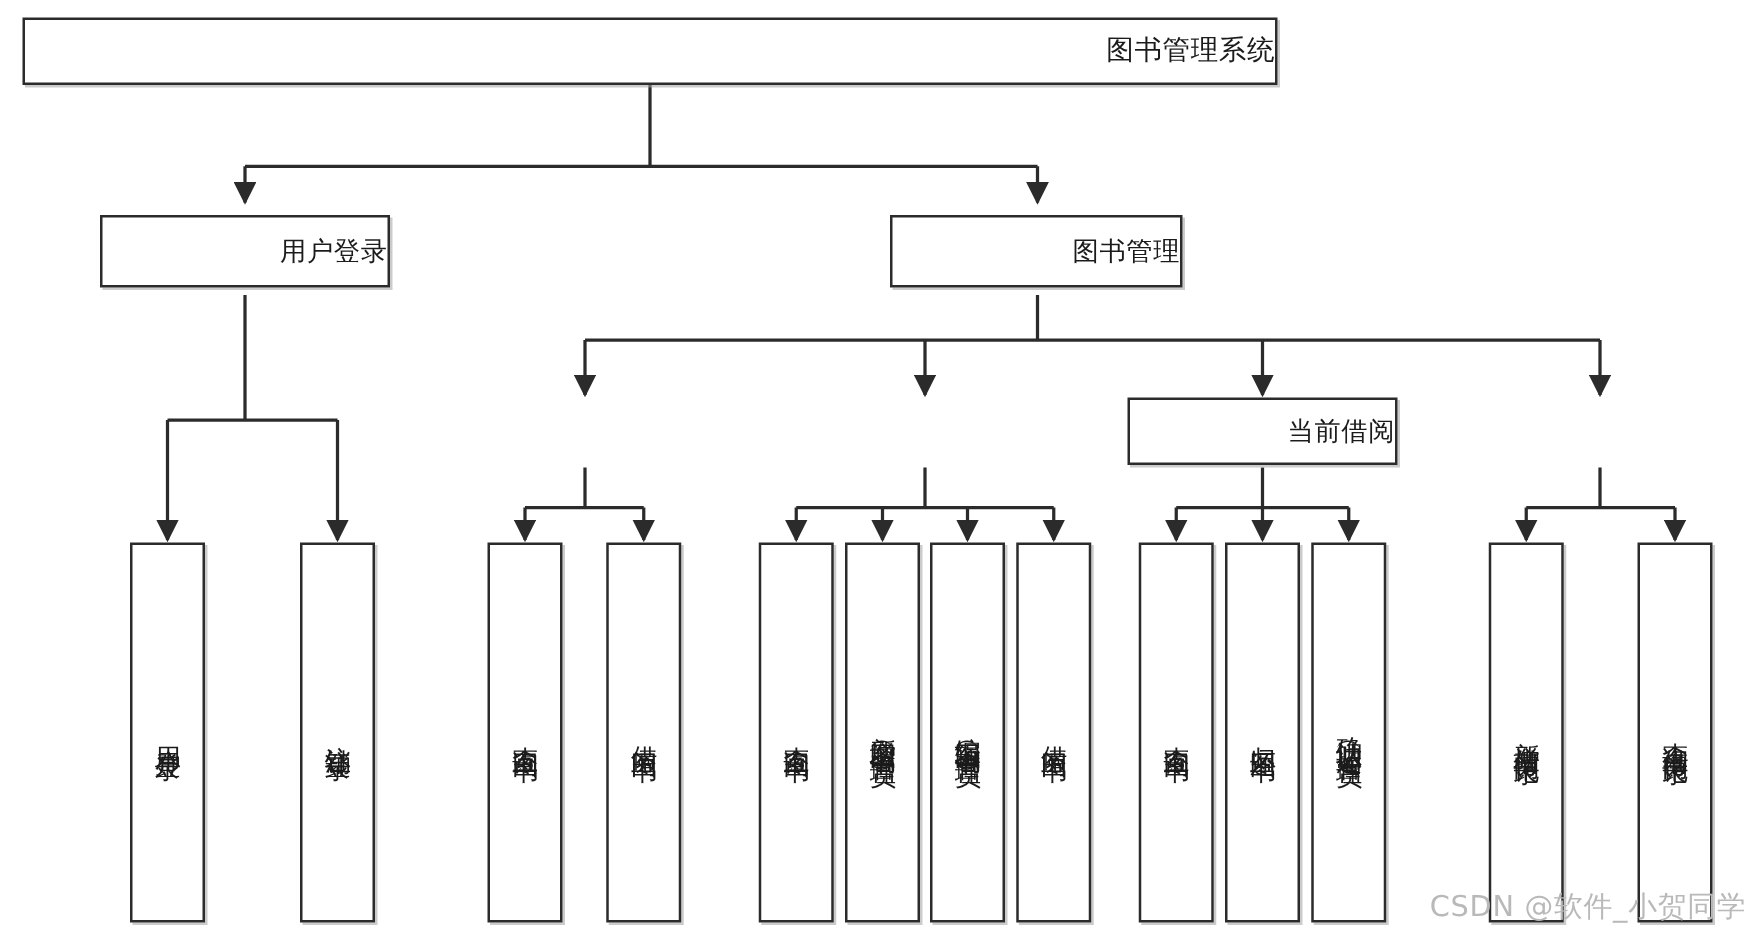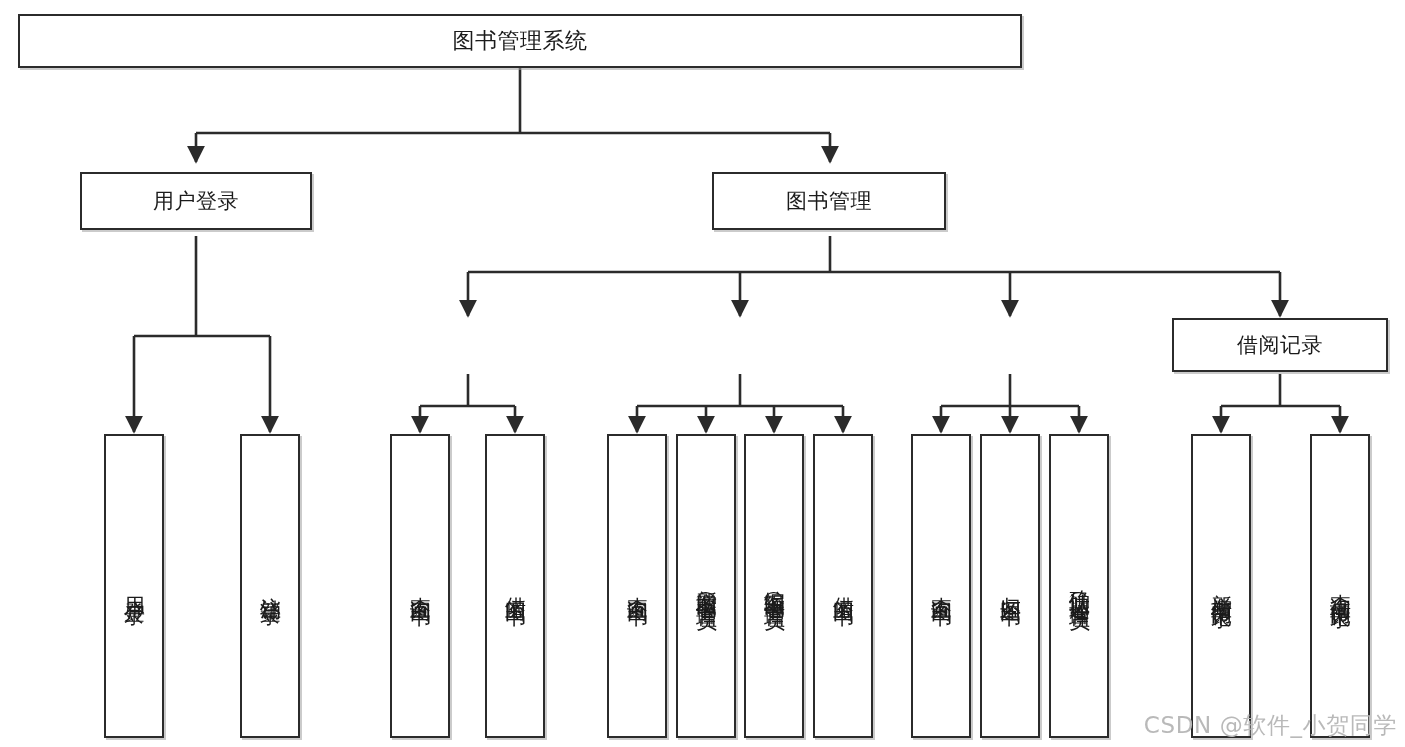--- a/index.html
+++ b/index.html
@@ -25,21 +25,21 @@
     width: 1405px;
     height: 747px;
   }
   .node {
     position: absolute;
     box-sizing: border-box;
     background: #ffffff;
     border: 2px solid #2b2b2b;
     display: flex;
     align-items: center;
-    justify-content: center;
+    justify-content: flex-end;
     z-index: 3;
   }
   .node.shadowed {
     box-shadow: 2px 2px 0 0 rgba(160,160,160,0.55);
   }
   .node-label {
     color: #1b1b1b;
     font-size: 21px;
     line-height: 1.28;
     letter-spacing: 0.5px;
@@ -137,24 +137,24 @@
   <div class="node level2 shadowed" style="left:80px; top:172px; width:232px; height:58px;">
     <span class="node-label">用户登录</span>
   </div>
 
   <div class="node level2 shadowed" style="left:712px; top:172px; width:234px; height:58px;">
     <span class="node-label">图书管理</span>
   </div>
 
 
 
-
-  <div class="node level3 shadowed" style="left:1172px; top:318px; width:216px; height:54px;">
-    <span class="node-label">借阅记录</span>
-  </div>
+  <div class="node level3 shadowed" style="left:902px; top:318px; width:216px; height:54px;">
+    <span class="node-label">当前借阅</span>
+  </div>
+
 
   <div class="node leaf shadowed" style="left:104px; top:434px; width:60px; height:304px;">
     <span class="node-label">用户登录</span>
   </div>
 
   <div class="node leaf shadowed" style="left:240px; top:434px; width:60px; height:304px;">
     <span class="node-label">注销登录</span>
   </div>
 
   <div class="node leaf shadowed" style="left:390px; top:434px; width:60px; height:304px;">

